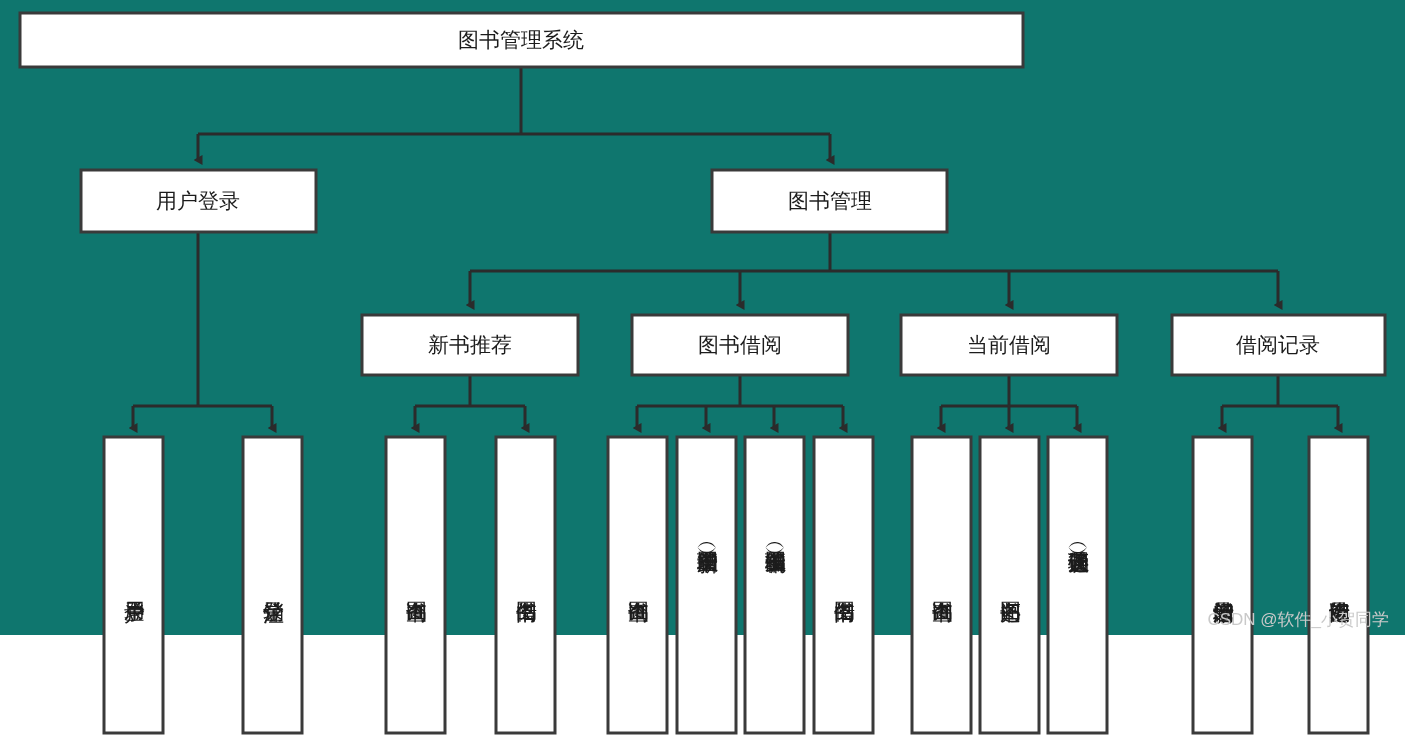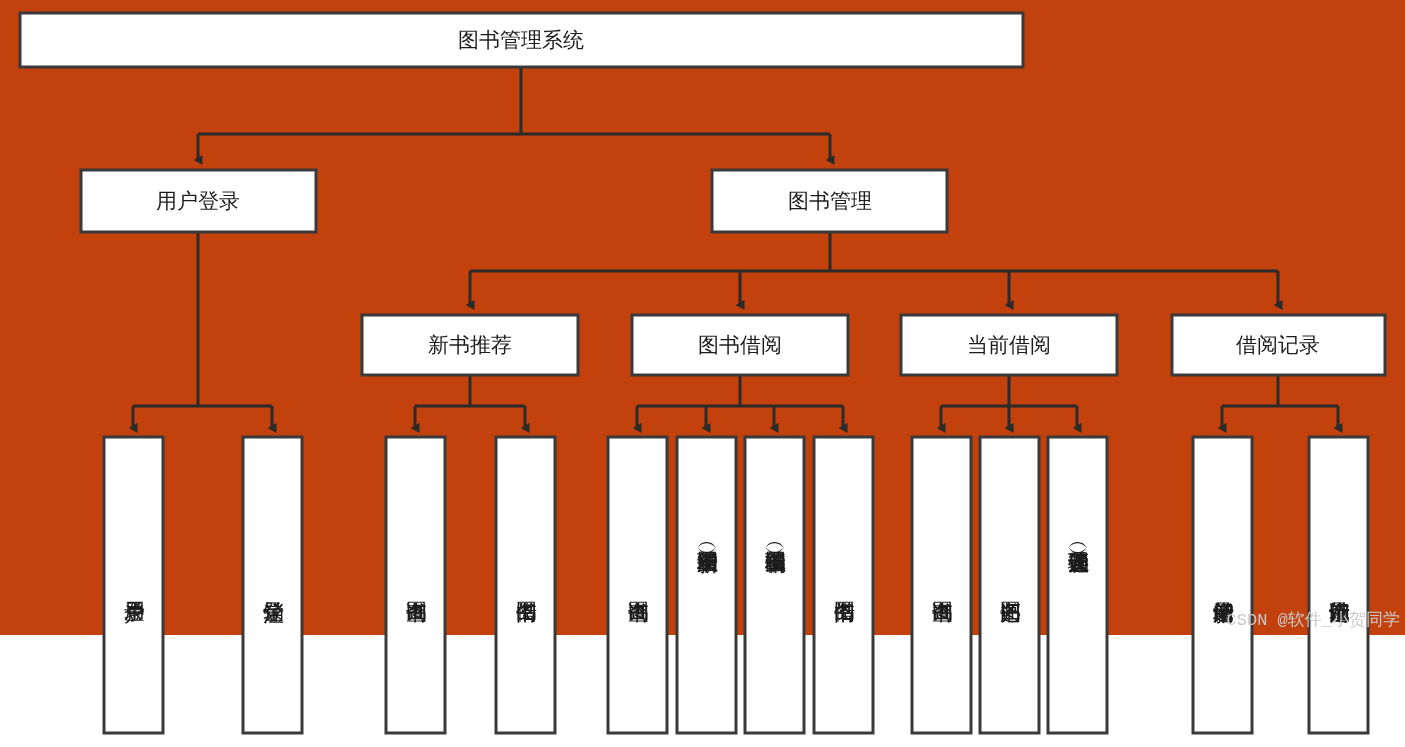--- a/index.html
+++ b/index.html
@@ -10,21 +10,21 @@
   body {
     width: 1405px;
     height: 747px;
     font-family: "Liberation Sans", "DejaVu Sans", sans-serif;
     overflow: hidden;
   }
   #diagram-root {
     position: relative;
     width: 1405px;
     height: 635px;
-    background: #c2410c;
+    background: #0f766e;
   }
   svg#flow {
     position: absolute;
     left: 0;
     top: 0;
     width: 1405px;
     height: 747px;
     display: block;
   }
   .node-box {
@@ -46,25 +46,25 @@
     text-anchor: middle;
     dominant-baseline: middle;
   }
   .edge {
     stroke: #2b2b2b;
     stroke-width: 3;
     fill: none;
   }
   .watermark {
     position: absolute;
-    right: 5px;
+    right: 16px;
     bottom: 4px;
     color: #c9c9c9;
     font-size: 17px;
-    font-family: Liberation Mono, monospace;
+    font-family: Liberation Sans, sans-serif;
     white-space: nowrap;
     user-select: none;
   }
 </style>
 </head>
 <body>
 
 <div id="diagram-root">
 
   <svg id="flow" viewBox="0 0 1405 747">

